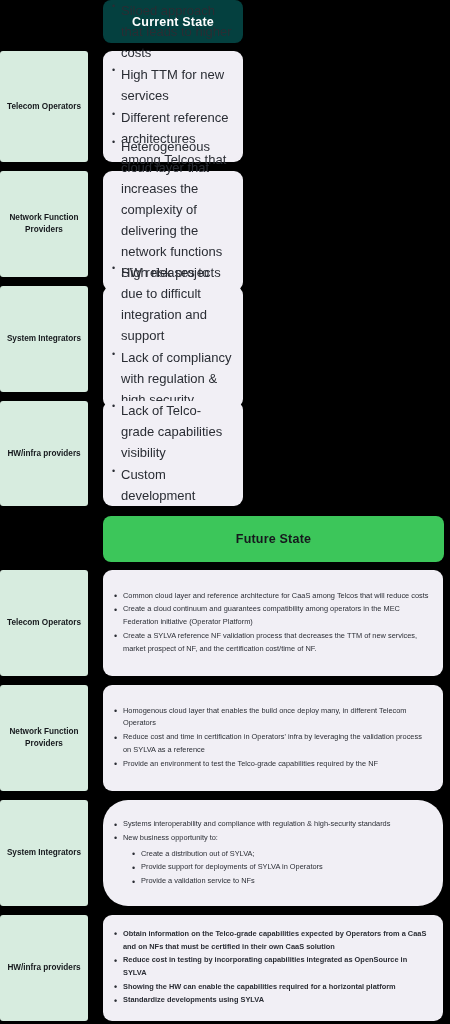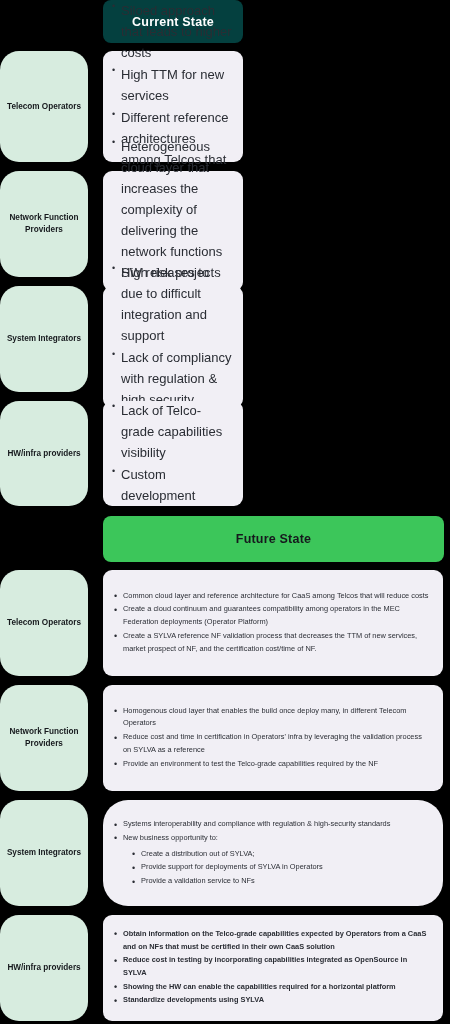--- a/index.html
+++ b/index.html
@@ -41,21 +41,21 @@
     background: #3cc65a;
     color: #16191d;
     font-size: 12.5px;
   }
 
   .label-cell {
     position: absolute;
     left: 0;
     width: 88px;
     background: #d7ecdf;
-    border-radius: 19px;
+    border-radius: 3px;
     display: flex;
     align-items: center;
     justify-content: center;
     text-align: center;
     color: #16191d;
     font-size: 8.2px;
     font-weight: bold;
     line-height: 1.45;
     padding: 0 4px;
     box-sizing: border-box;
@@ -169,21 +169,21 @@
       <li>Custom development</li>
     </ul>
   </div>
 
   <div class="banner banner-future" style="left:103px; top:516px; width:341px; height:46px;">Future State</div>
 
   <div class="label-cell" style="top:570px; height:106px;">Telecom Operators</div>
   <div class="content-card future" style="top:570px; height:106px;">
     <ul class="bullets">
       <li>Common cloud layer and reference architecture for CaaS among Telcos that will reduce costs</li>
-      <li>Create a cloud continuum and guarantees compatibility among operators in the MEC Federation deployments (Operator Platform)</li>
+      <li>Create a cloud continuum and guarantees compatibility among operators in the MEC Federation initiative (Operator Platform)</li>
       <li>Create a SYLVA reference NF validation process that decreases the TTM of new services, market prospect of NF, and the certification cost/time of NF.</li>
     </ul>
   </div>
 
   <div class="label-cell" style="top:685px; height:106px;">Network Function Providers</div>
   <div class="content-card future" style="top:685px; height:106px;">
     <ul class="bullets">
       <li>Homogenous cloud layer that enables the build once deploy many, in different Telecom Operators</li>
       <li>Reduce cost and time in certification in Operators' infra by leveraging the validation process on SYLVA as a reference</li>
       <li>Provide an environment to test the Telco-grade capabilities required by the NF</li>

